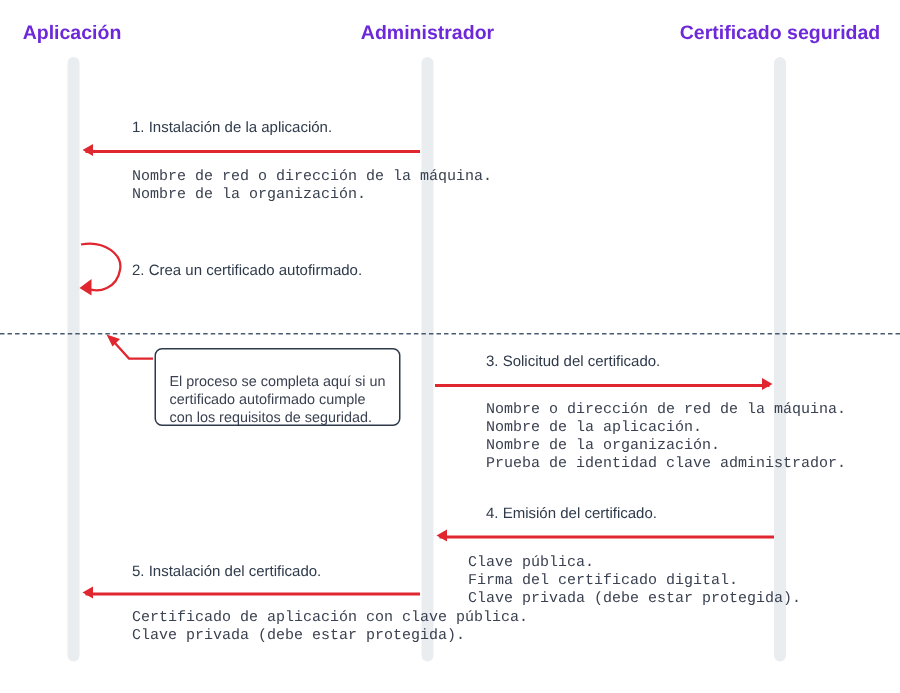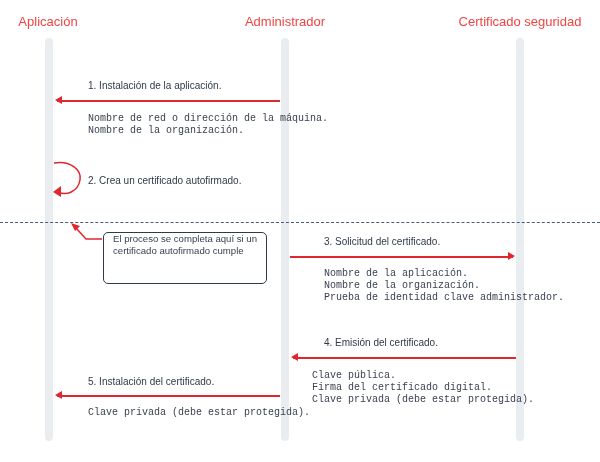--- a/index.html
+++ b/index.html
@@ -1,25 +1,25 @@
 <!DOCTYPE html>
 <html><head>
 <meta charset="utf-8">
 <style>
   html, body { margin:0; padding:0; background:#ffffff; }
   body { width:600px; height:462px; position:relative; overflow:hidden; font-family:"Liberation Sans", "DejaVu Sans", sans-serif; color:#2d3340; }
-  .actor { position:absolute; top:14px; font-weight:normal; font-size:13px; color:#ef4444; white-space:nowrap; transform:translateX(-50%); }
+  .actor { position:absolute; top:14px; font-weight:bold; font-size:13px; color:#6d28d9; white-space:nowrap; transform:translateX(-50%); }
   .lifeline { position:absolute; top:38px; width:8px; height:403px; background:#e9edf0; border-radius:4px; transform:translateX(-50%); }
   .msg-title { position:absolute; font-weight:normal; font-size:10px; color:#2e3a4a; white-space:nowrap; }
   .msg-body { position:absolute; font-size:10px; line-height:12px; color:#3a4150; white-space:nowrap;font-family:Liberation Mono, monospace; }
   .arrow { position:absolute; height:1.5px; background:#e0262f; }
   .arrow.left::before { content:""; position:absolute; left:-2px; top:-4px; border-right:7px solid #e0262f; border-top:4.5px solid transparent; border-bottom:4.5px solid transparent; }
   .arrow.right::after { content:""; position:absolute; right:-2px; top:-4px; border-left:7px solid #e0262f; border-top:4.5px solid transparent; border-bottom:4.5px solid transparent; }
   .divider { position:absolute; left:0; top:222px; width:600px; height:0; border-top:1.5px dashed #4a5a72; }
-  .note { position:absolute; left:103px; top:232px; width:164px; height:52px; border:1.3px solid #2e3a4a; border-radius:5px; background:#fff; box-sizing:border-box; padding:0 0 0 9px; font-size:9.6px; line-height:12px; color:#3a4150; }
+  .note { position:absolute; left:103px; top:232px; width:164px; height:52px; border:1.3px solid #2e3a4a; border-radius:5px; background:#fff; box-sizing:border-box; padding:16px 0 0 9px; font-size:9.6px; line-height:12px; color:#3a4150; }
   svg { position:absolute; left:0; top:0; overflow:visible; }
 </style>
 </head>
 <body>
 
 <div class="actor" style="left:48px">Aplicación</div>
 <div class="actor" style="left:285px">Administrador</div>
 <div class="actor" style="left:520px">Certificado seguridad</div>
 
 <div class="lifeline" style="left:49px"></div>
@@ -40,35 +40,38 @@
   <path d="M102 239 L 86 239 L 76 228" fill="none" stroke="#e0262f" stroke-width="1.5"></path>
   <polygon points="71,223 80,226 75,231" fill="#e0262f"></polygon>
 </svg>
 <div class="msg-title" style="left:88px; top:175px">2. Crea un certificado autofirmado.</div>
 
 <div class="divider"></div>
 
 <div class="note">
   <div>El proceso se completa aquí si un</div>
   <div>certificado autofirmado cumple</div>
+  <div>con los requisitos de seguridad.</div>
 </div>
 
 <div class="msg-title" style="left:324px; top:236px">3. Solicitud del certificado.</div>
 <div class="arrow right" style="left:290px; top:256px; width:223px"></div>
 <div class="msg-body" style="left:324px; top:268px">
+  <div>Nombre o dirección de red de la máquina.</div>
   <div>Nombre de la aplicación.</div>
   <div>Nombre de la organización.</div>
   <div>Prueba de identidad clave administrador.</div>
 </div>
 
 <div class="msg-title" style="left:324px; top:337px">4. Emisión del certificado.</div>
 <div class="arrow left" style="left:293px; top:357px; width:223px"></div>
 <div class="msg-body" style="left:312px; top:370px">
   <div>Clave pública.</div>
   <div>Firma del certificado digital.</div>
   <div>Clave privada (debe estar protegida).</div>
 </div>
 
 <div class="msg-title" style="left:88px; top:376px">5. Instalación del certificado.</div>
 <div class="arrow left" style="left:57px; top:395px; width:223px"></div>
 <div class="msg-body" style="left:88px; top:407px">
+  <div>Certificado de aplicación con clave pública.</div>
   <div>Clave privada (debe estar protegida).</div>
 </div>
 
 </body></html>

